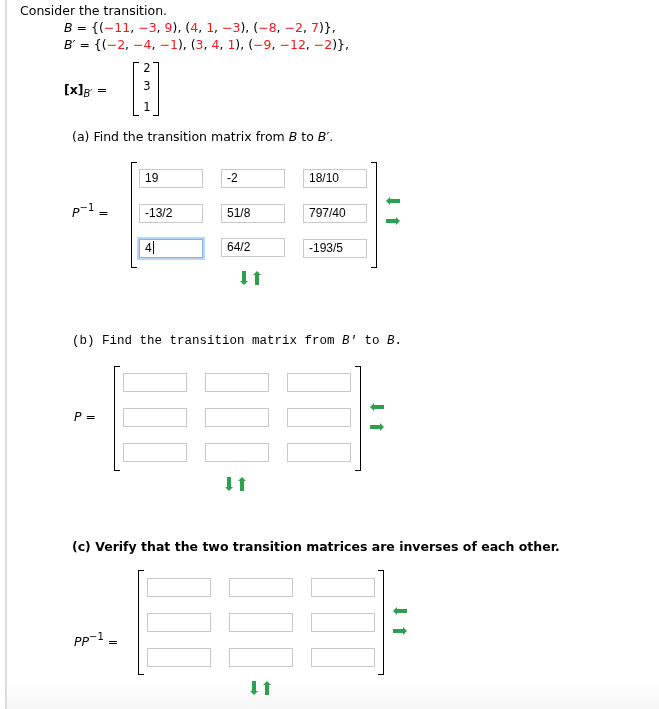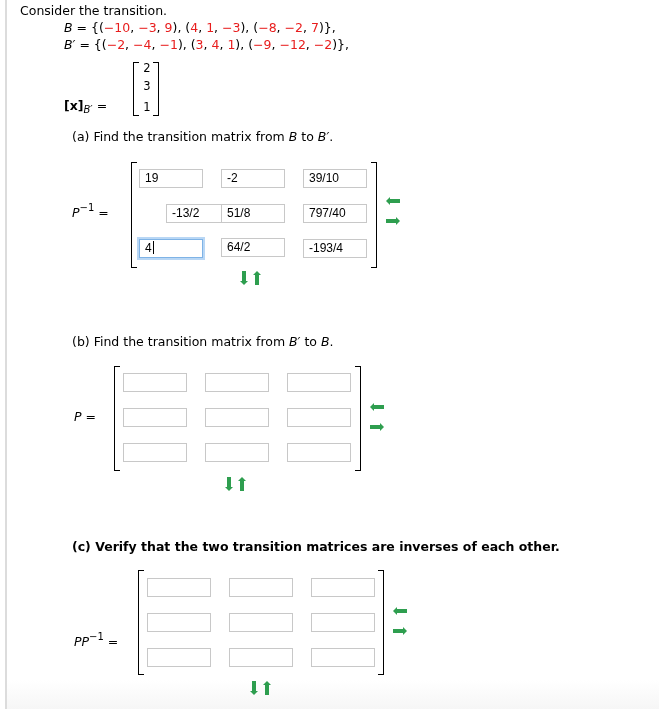--- a/index.html
+++ b/index.html
@@ -34,69 +34,69 @@
 </style>
 </head>
 <body>
 
 <div class="page-border"></div>
 <div class="bottom-fade"></div>
 
 <div class="abs" style="left:20px; top:3px;">Consider the transition.</div>
 
 <div class="abs" style="left:64px; top:20px;">
-  <span class="it">B</span><span> = {(</span><span class="red">−10</span>, <span class="red">−3</span>, <span class="red">9</span>), (<span class="red">4</span>, <span class="red">1</span>, <span class="red">−3</span>), (<span class="red">−8</span>, <span class="red">−2</span>, <span class="red">7</span>)},
+  <span class="it">B</span><span> = {(</span><span class="red">−11</span>, <span class="red">−3</span>, <span class="red">9</span>), (<span class="red">4</span>, <span class="red">1</span>, <span class="red">−3</span>), (<span class="red">−8</span>, <span class="red">−2</span>, <span class="red">7</span>)},
 </div>
 
 <div class="abs" style="left:64px; top:37px;">
   <span class="it">B′</span><span> = {(</span><span class="red">−2</span>, <span class="red">−4</span>, <span class="red">−1</span>), (<span class="red">3</span>, <span class="red">4</span>, <span class="red">1</span>), (<span class="red">−9</span>, <span class="red">−12</span>, <span class="red">−2</span>)},
 </div>
 
-<div class="abs" style="left:64px; top:82px;margin-top:16px;">
+<div class="abs" style="left:64px; top:82px;">
   <span class="bold">[x]</span><span class="sub it">B′</span> <span>=</span>
 </div>
 <div class="bracket-l" style="left:133px; top:62px; height:52px;"></div>
 <div class="bracket-r" style="left:153px; top:62px; height:52px;"></div>
 <div class="vec-val" style="left:137px; top:61px;">2</div>
 <div class="vec-val" style="left:137px; top:79px;">3</div>
 <div class="vec-val" style="left:137px; top:100px;">1</div>
 
 <div class="abs" style="left:72px; top:129px;">
   <span>(a) Find the transition matrix from </span><span class="it">B</span><span> to </span><span class="it">B′</span><span>.</span>
 </div>
 <div class="abs" style="left:72px; top:205px;">
   <span class="it">P</span><span class="sup">−1</span> <span>=</span>
 </div>
 <div class="bracket-l" style="left:131px; top:162px; height:104px;"></div>
 <div class="bracket-r" style="left:371px; top:162px; height:104px;"></div>
 
 <div class="cell" style="left:139px; top:169px;">19</div>
 <div class="cell" style="left:221px; top:169px;">-2</div>
-<div class="cell" style="left:303px; top:169px;">39/10</div>
-<div class="cell" style="left:139px; top:204px;margin-left:27px;">-13/2</div>
+<div class="cell" style="left:303px; top:169px;">18/10</div>
+<div class="cell" style="left:139px; top:204px;">-13/2</div>
 <div class="cell" style="left:221px; top:204px;">51/8</div>
 <div class="cell" style="left:303px; top:204px;">797/40</div>
 <div class="cell focused" style="left:139px; top:239px;"><span>4</span><span class="caret"></span></div>
 <div class="cell" style="left:221px; top:238px;">64/2</div>
-<div class="cell" style="left:303px; top:239px;">-193/4</div>
+<div class="cell" style="left:303px; top:239px;">-193/5</div>
 
 <svg class="arrow" style="left:386px; top:197px;" width="14" height="8" viewBox="0 0 14 8">
     <path d="M0 4 L4 0 L4 2 L14 2 L14 6 L4 6 L4 8 Z" fill="#2e9e4f"></path>
   </svg>
 <svg class="arrow" style="left:386px; top:217px;" width="14" height="8" viewBox="0 0 14 8">
     <path d="M14 4 L10 0 L10 2 L0 2 L0 6 L10 6 L10 8 Z" fill="#2e9e4f"></path>
   </svg>
 <svg class="arrow" style="left:240px; top:271px;" width="8" height="14" viewBox="0 0 8 14">
     <path d="M4 14 L0 10 L2 10 L2 0 L6 0 L6 10 L8 10 Z" fill="#2e9e4f"></path>
   </svg>
 <svg class="arrow" style="left:253px; top:271px;" width="8" height="14" viewBox="0 0 8 14">
     <path d="M4 0 L0 4 L2 4 L2 14 L6 14 L6 4 L8 4 Z" fill="#2e9e4f"></path>
   </svg>
 
-<div class="abs" style="left:72px; top:334px;">
+<div class="abs" style="left:72px; top:334px;font-family:Liberation Mono, monospace;">
   <span>(b) Find the transition matrix from </span><span class="it">B′</span><span> to </span><span class="it">B</span><span>.</span>
 </div>
 <div class="abs" style="left:74px; top:409px;">
   <span class="it">P</span> <span>=</span>
 </div>
 <div class="bracket-l" style="left:114px; top:366px; height:103px;"></div>
 <div class="bracket-r" style="left:355px; top:366px; height:103px;"></div>
 
 <div class="cell" style="left:123px; top:373px;"></div>
 <div class="cell" style="left:205px; top:373px;"></div>

